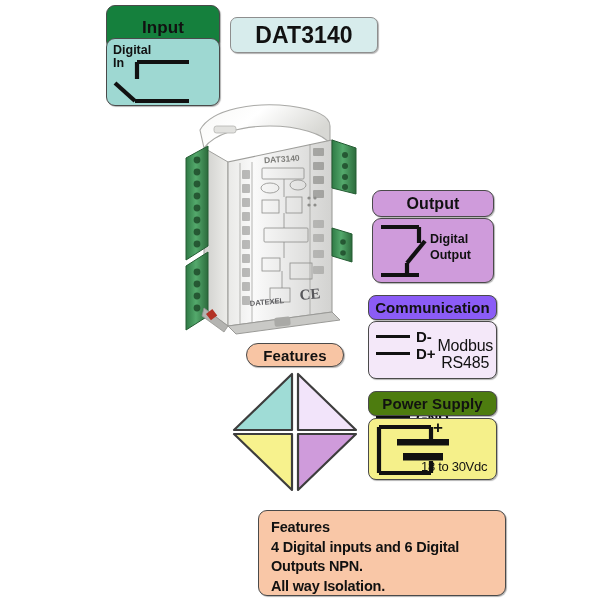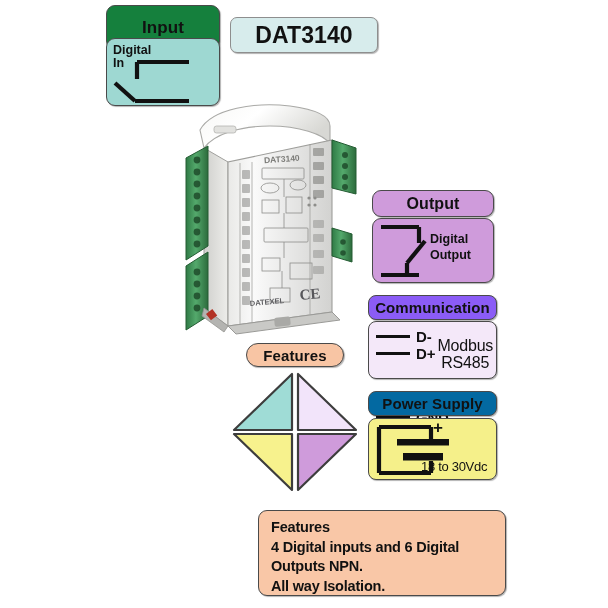--- a/index.html
+++ b/index.html
@@ -111,21 +111,21 @@
   }
   .comm-row .proto {
     font-size: 16px;
     font-weight: 400;
     letter-spacing: -0.2px;
     margin-top: 20px;
   }
   
   #power-header {
     left: 368px; top: 391px; width: 129px; height: 25px;
-    background: #0369a1;
+    background: #4d7c0f;
     border-radius: 8px;
     font-size: 15px;
   }
   #power-body {
     left: 368px; top: 418px; width: 129px; height: 62px;
     background: #f5f08a;
     border-radius: 8px;
   }
   #power-body .plus {
     position: absolute;

